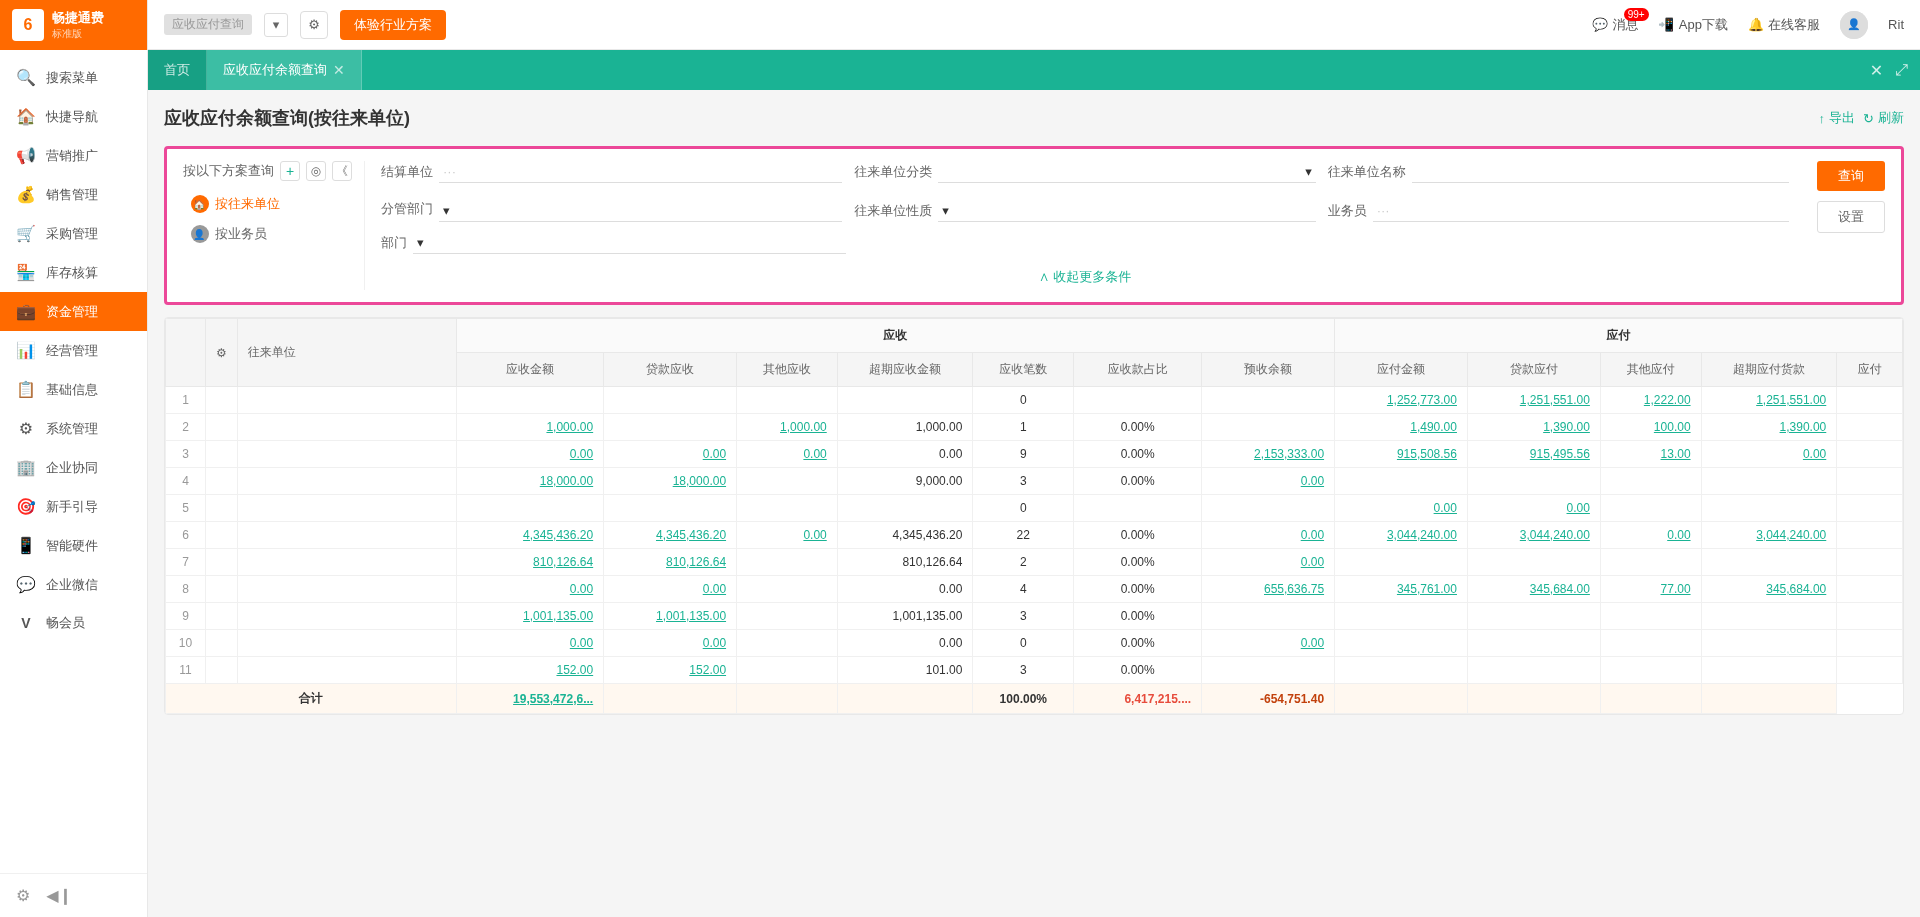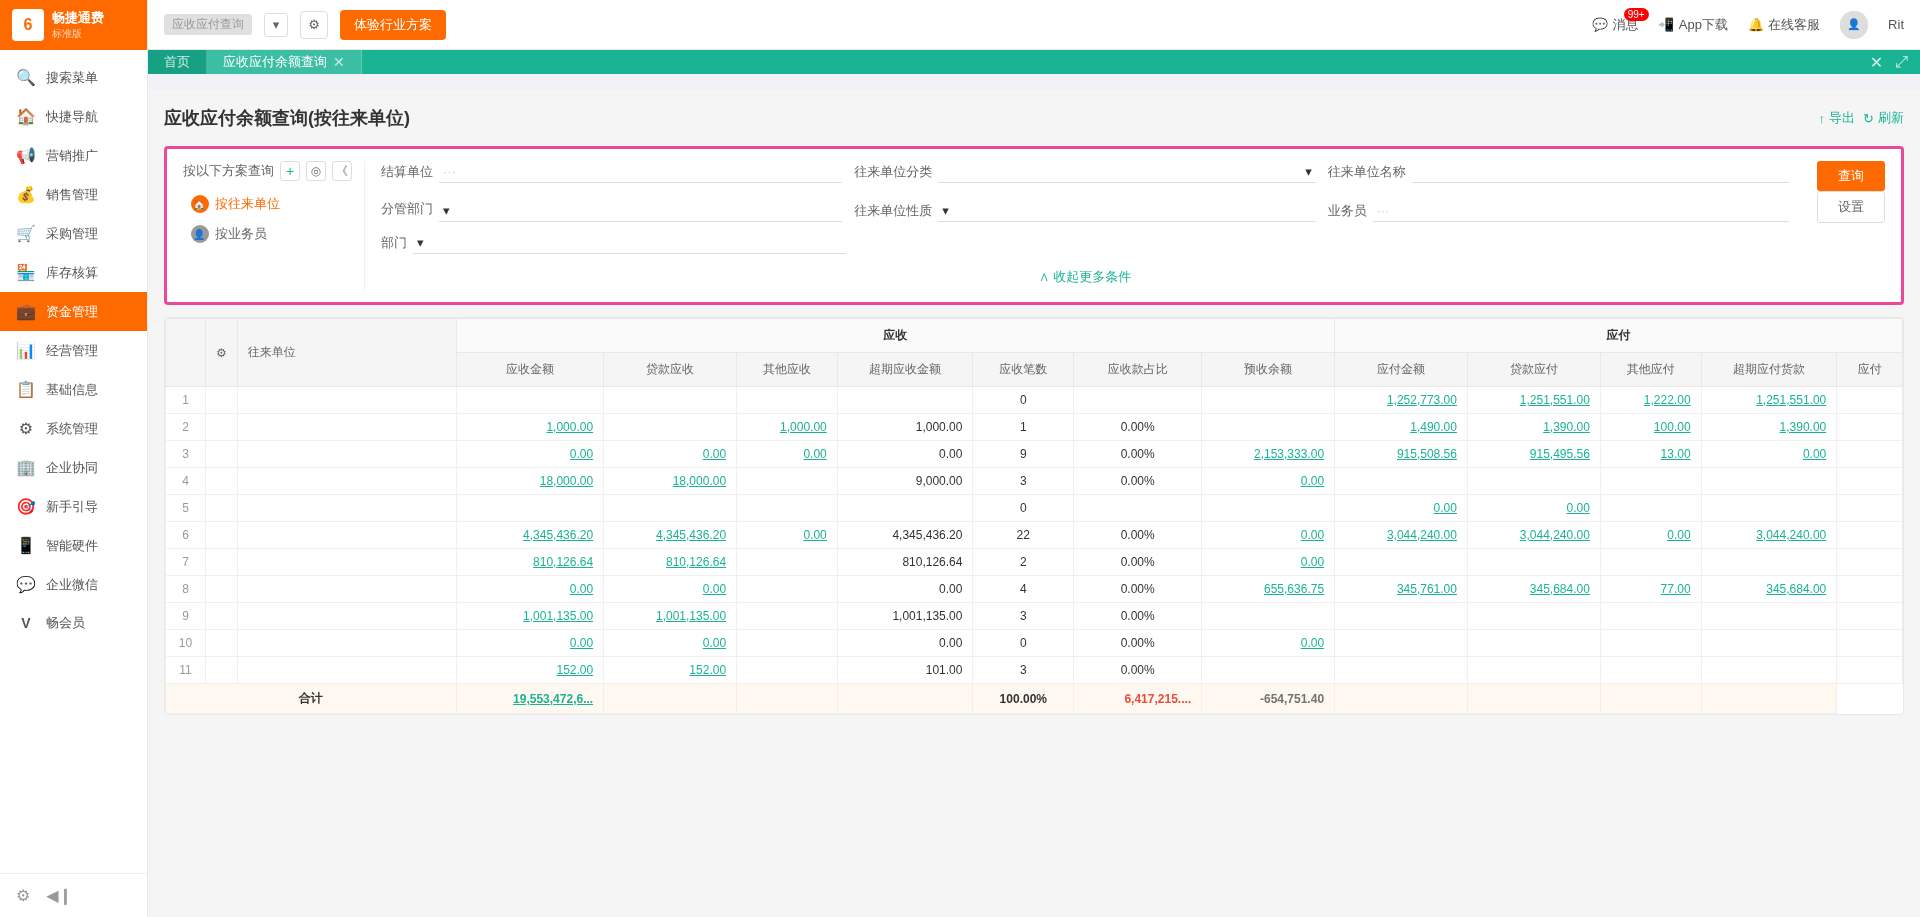--- a/index.html
+++ b/index.html
@@ -68,21 +68,21 @@
     }
     .header-avatar {
       width: 28px; height: 28px; background: #e0e0e0; border-radius: 50%;
       display: flex; align-items: center; justify-content: center;
       font-size: 11px; color: #999; cursor: pointer;
     }
     .header-user { font-size: 13px; color: #555; cursor: pointer; }
 
     
     .tabbar {
-      position: fixed; left: 148px; top: 50px; right: 0; height: 24px;
+      position: fixed; left: 148px; top: 50px; right: 0; height: 40px;
       background: #1ab394; display: flex; align-items: stretch; z-index: 99;
     }
     .tab {
       display: flex; align-items: center; padding: 0 16px; gap: 6px;
       color: rgba(255,255,255,0.8); cursor: pointer; font-size: 13px;
       border-right: 1px solid rgba(255,255,255,0.2);
     }
     .tab.active { background: rgba(255,255,255,0.15); color: #fff; }
     .tab.home { background: rgba(0,0,0,0.1); }
     .tab-close { font-size: 14px; opacity: 0.7; }
@@ -361,21 +361,21 @@
               </div>
             </div>
           </div>
 
           <div style="text-align:center;color:#1ab394;font-size:13px;cursor:pointer;padding:4px;">
             <span>∧ </span>
             <span>收起更多条件</span>
           </div>
         </div>
 
-        <div style="display:flex;flex-direction:column;gap:0;padding-left:12px;">
+        <div style="display:flex;flex-direction:column;gap:10px;padding-left:12px;">
           <button class="btn-query">查询</button>
           <button class="btn-settings">设置</button>
         </div>
       </div>
     </div>
 
     <div style="background:#fff;border:1px solid #e8e8e8;border-radius:4px;overflow:hidden;">
       <div class="table-container">
         <table>
           <thead>
@@ -594,21 +594,21 @@
             </tbody>
           <tfoot>
             <tr class="total-row">
               <td colspan="3" style="text-align:center;font-weight:bold;">合计</td>
               <td class="num link">19,553,472,6...</td>
               <td></td>
               <td></td>
               <td></td>
               <td>100.00%</td>
               <td class="num" style="color:#e74c3c;">6,417,215....</td>
-              <td class="num" style="color:#737373;">-654,751.40</td>
+              <td class="num" style="color:#c2410c;">-654,751.40</td>
               <td></td>
               <td></td>
               <td></td>
               <td></td>
             </tr>
           </tfoot>
         </table>
       </div>
     </div>
 

